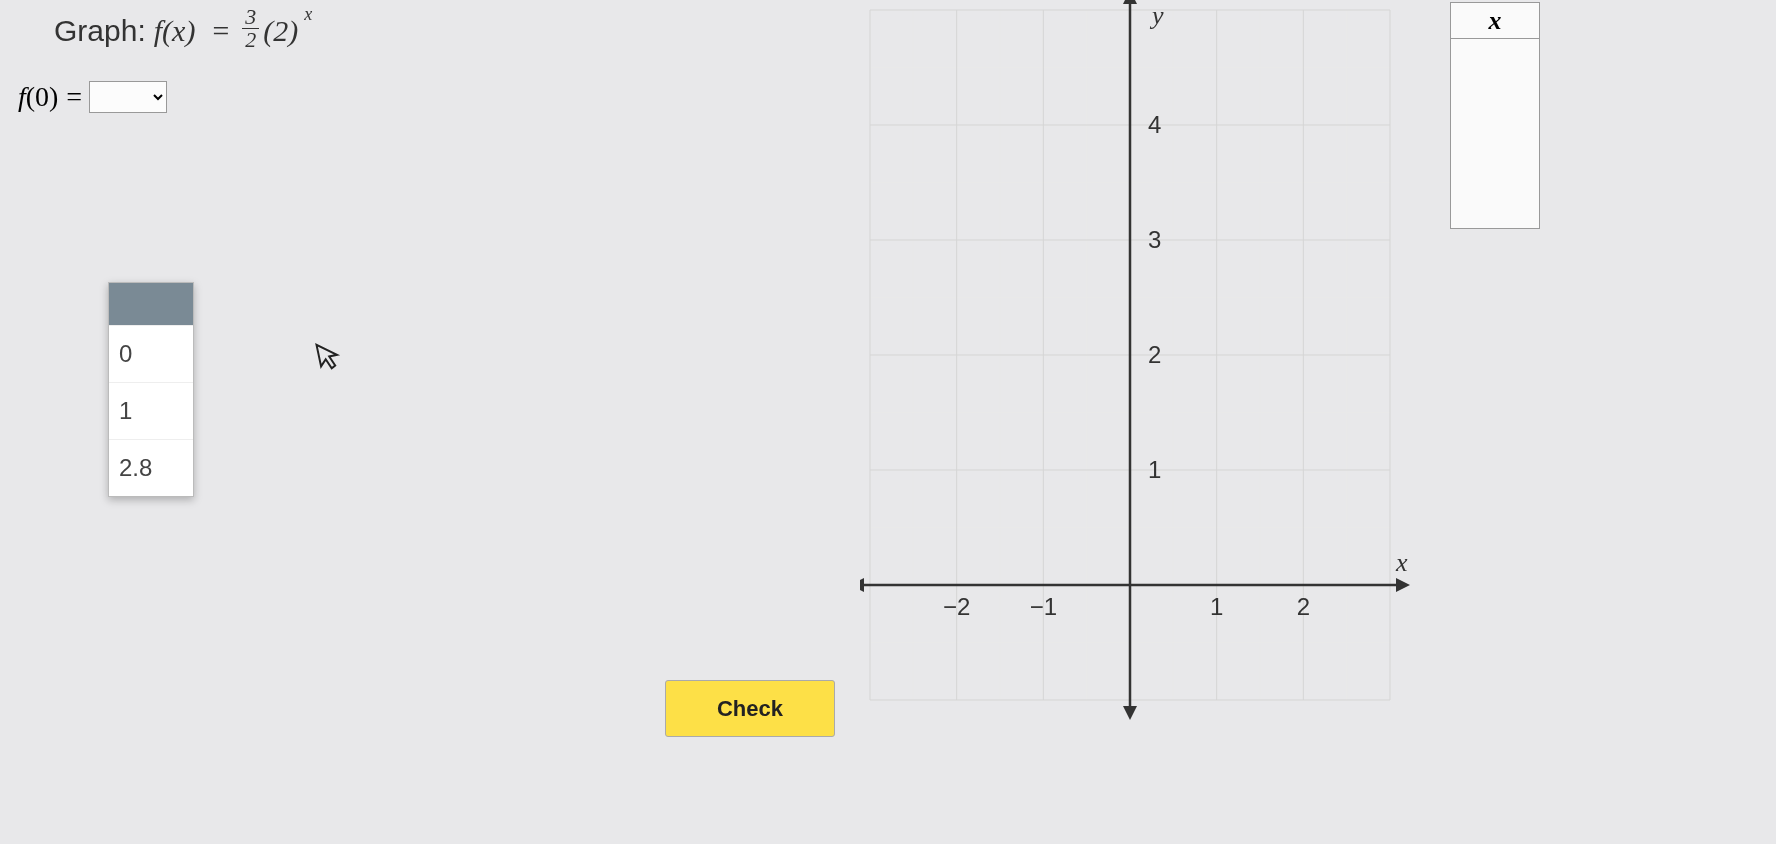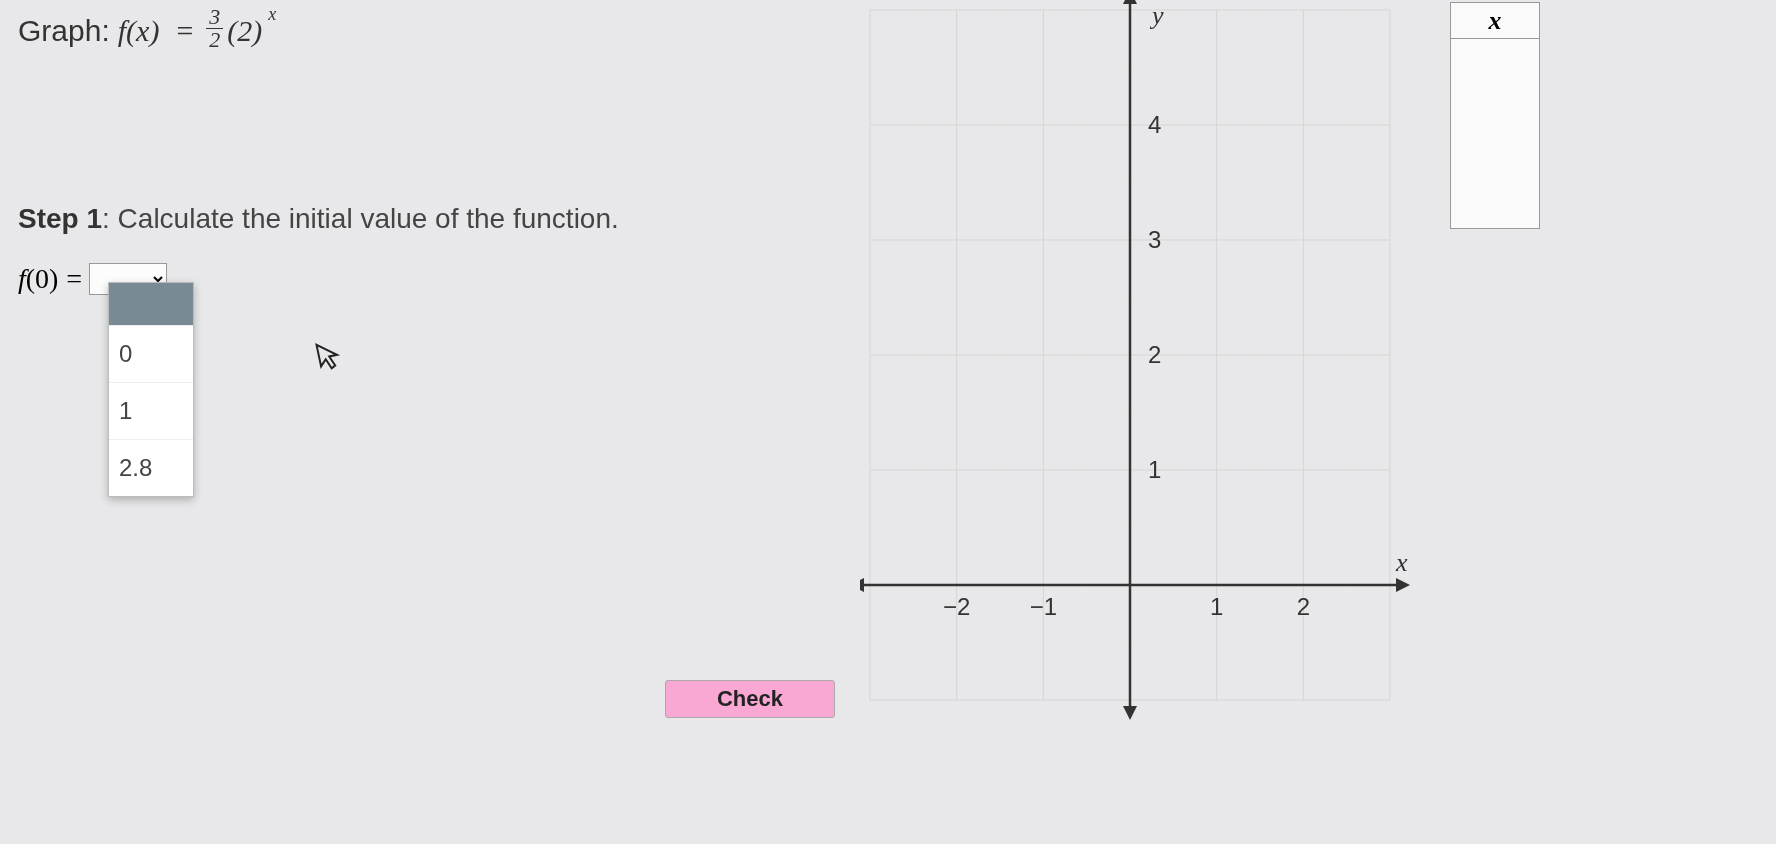--- a/index.html
+++ b/index.html
@@ -21,20 +21,21 @@
       top: 0;
       width: 820px;
     }
     .graph-prompt {
       font-size: 30px;
       color: #333;
       padding-top: 8px;
       display: flex;
       align-items: center;
       gap: 8px;
+      margin-left: 36px;
     }
     .fn-expr {
       font-style: italic;
       font-family: 'Times New Roman', serif;
       display: inline-flex;
       align-items: center;
     }
     .fraction {
       display: inline-flex;
       flex-direction: column;
@@ -117,22 +118,22 @@
       top: 340px;
       font-size: 32px;
       color: #222;
       transform: rotate(-12deg);
     }
     .check-btn {
       position: absolute;
       left: 665px;
       top: 680px;
       width: 170px;
-      height: 38px;
-      background: #f9a8d4;
+      height: 57px;
+      background: #fde047;
       border: 1px solid #aaa;
       border-radius: 3px;
       font-size: 22px;
       font-weight: bold;
       color: #222;
       cursor: pointer;
     }
     .chart-wrap {
       position: absolute;
       left: 860px;
@@ -200,23 +201,20 @@
         <span class="num">3</span>
         <span class="den">2</span>
       </span>
       <span class="expo-wrap">
         <span>(2)</span>
         <span class="expo">x</span>
       </span>
     </span>
   </div>
 
-  <div class="step-text">
-    <b><span>Step 1</span></b><span>: Calculate the initial value of the function.</span>
-  </div>
 
   <div class="f0-row">
     <span><span>f</span><span style="font-style:normal">(0)</span></span>
     <span>=</span>
     <select class="select-box"></select>
   </div>
 </div>
 
 <div class="dropdown-popup">
   <div class="opt-blank"></div>

